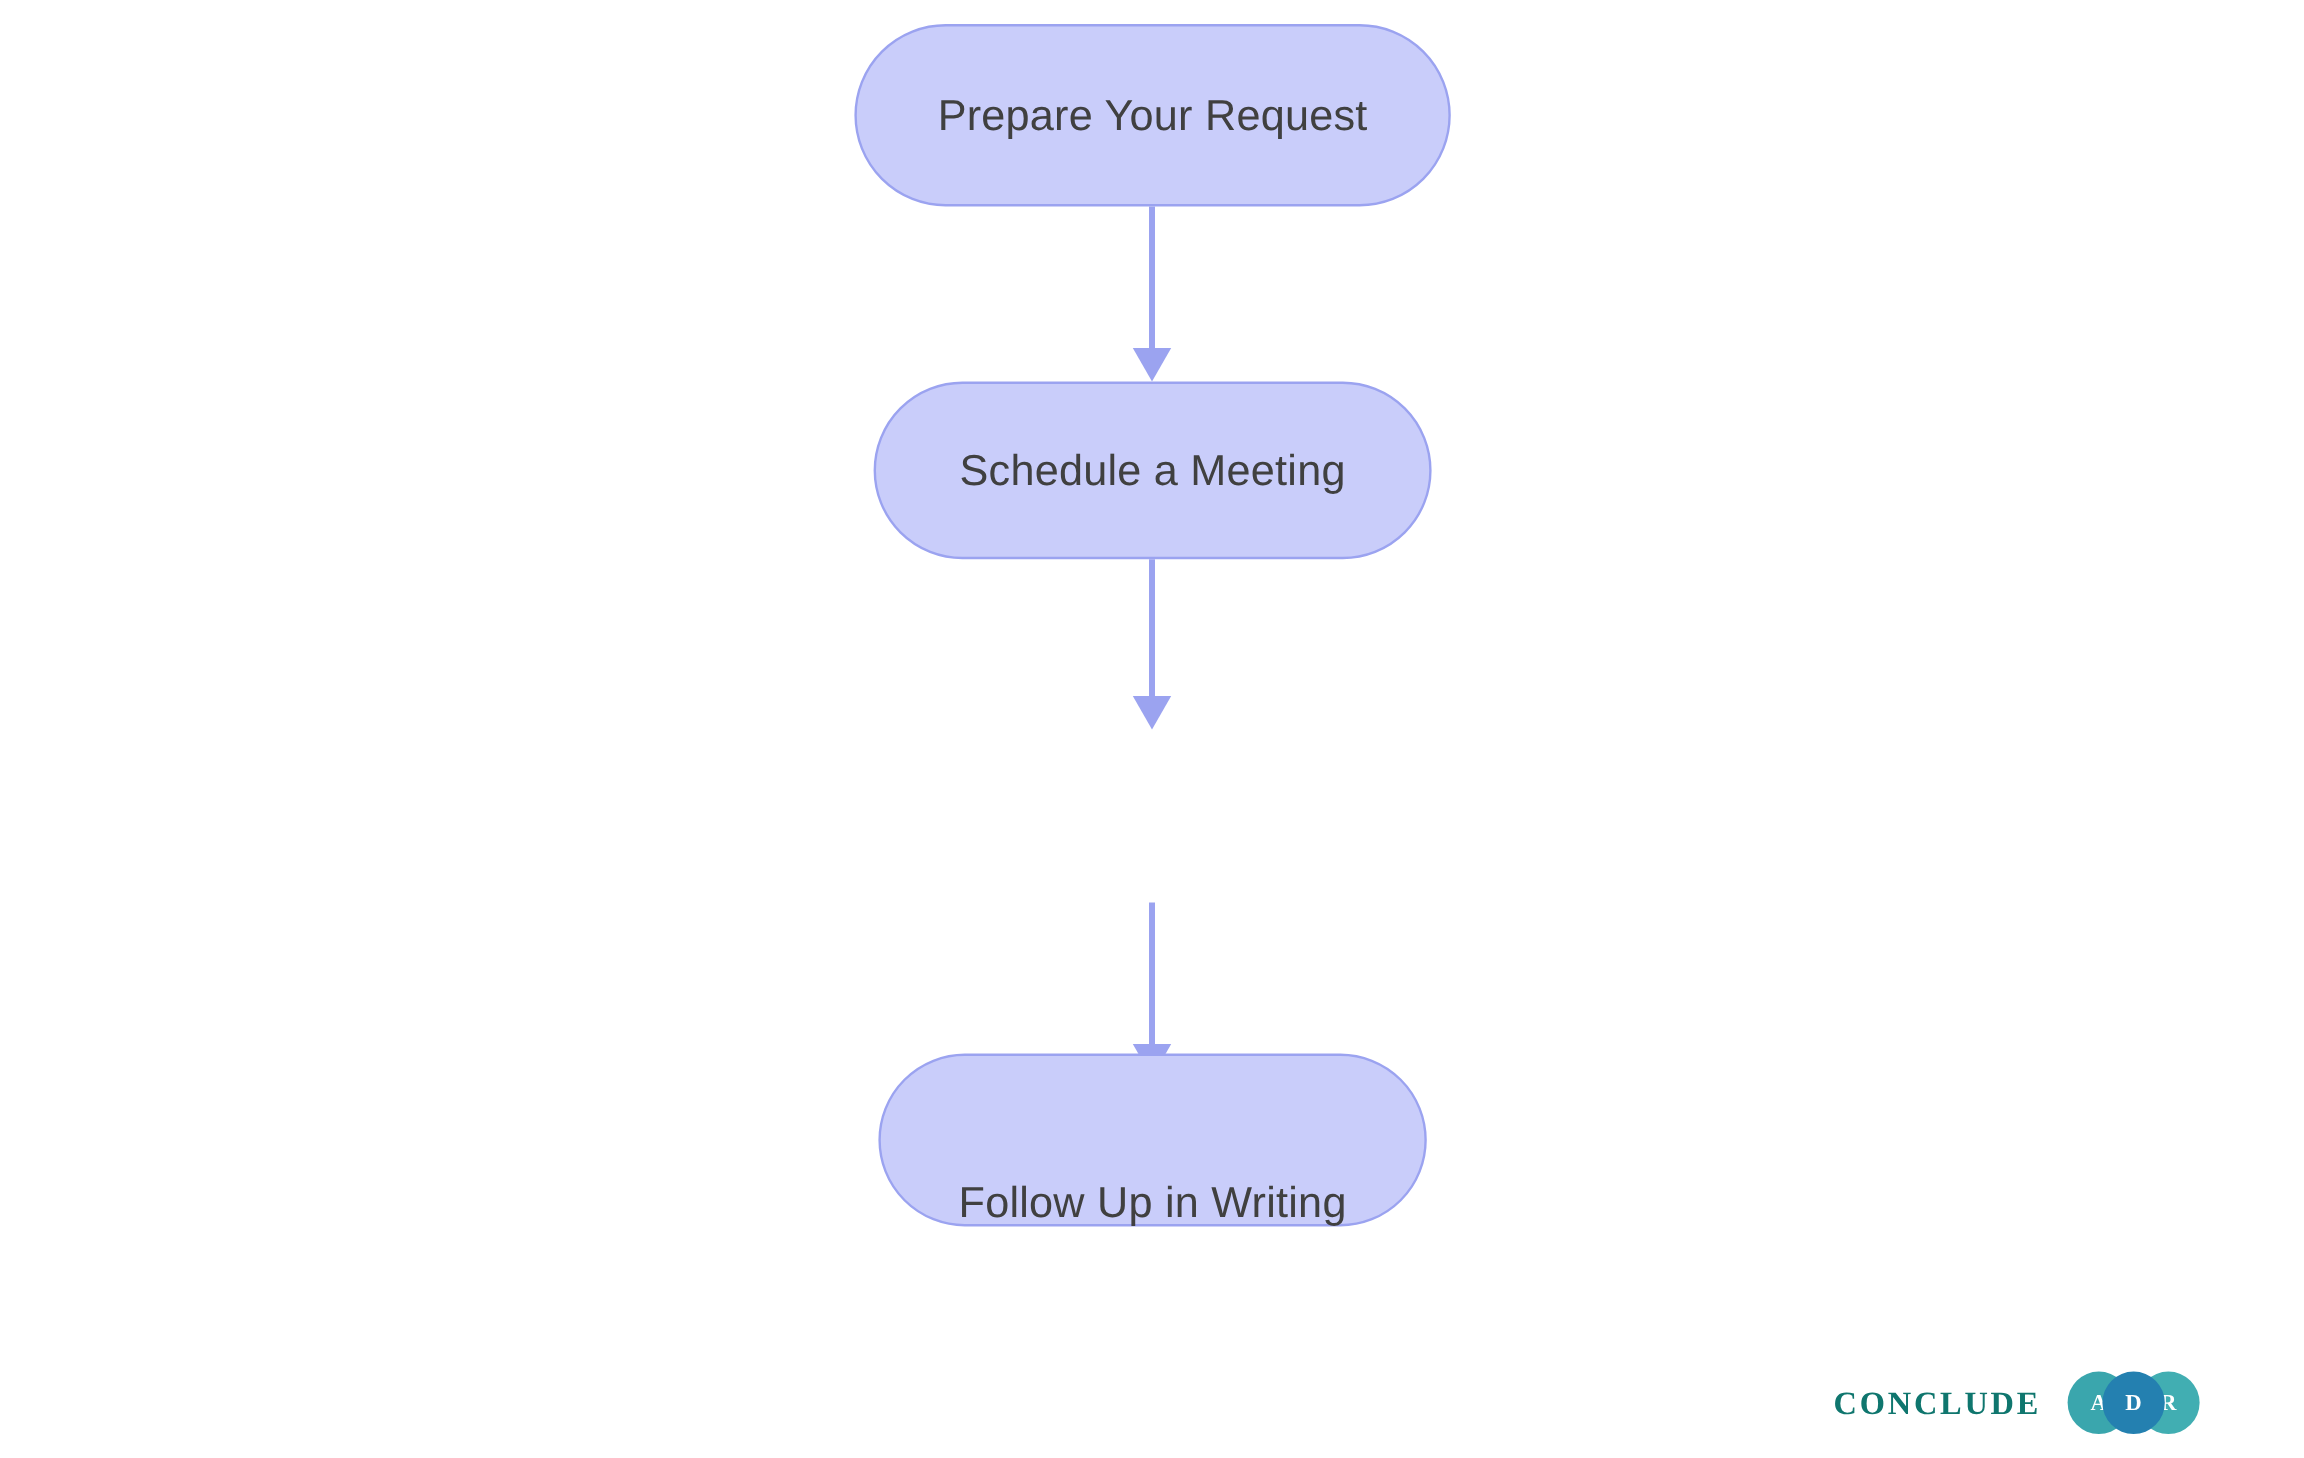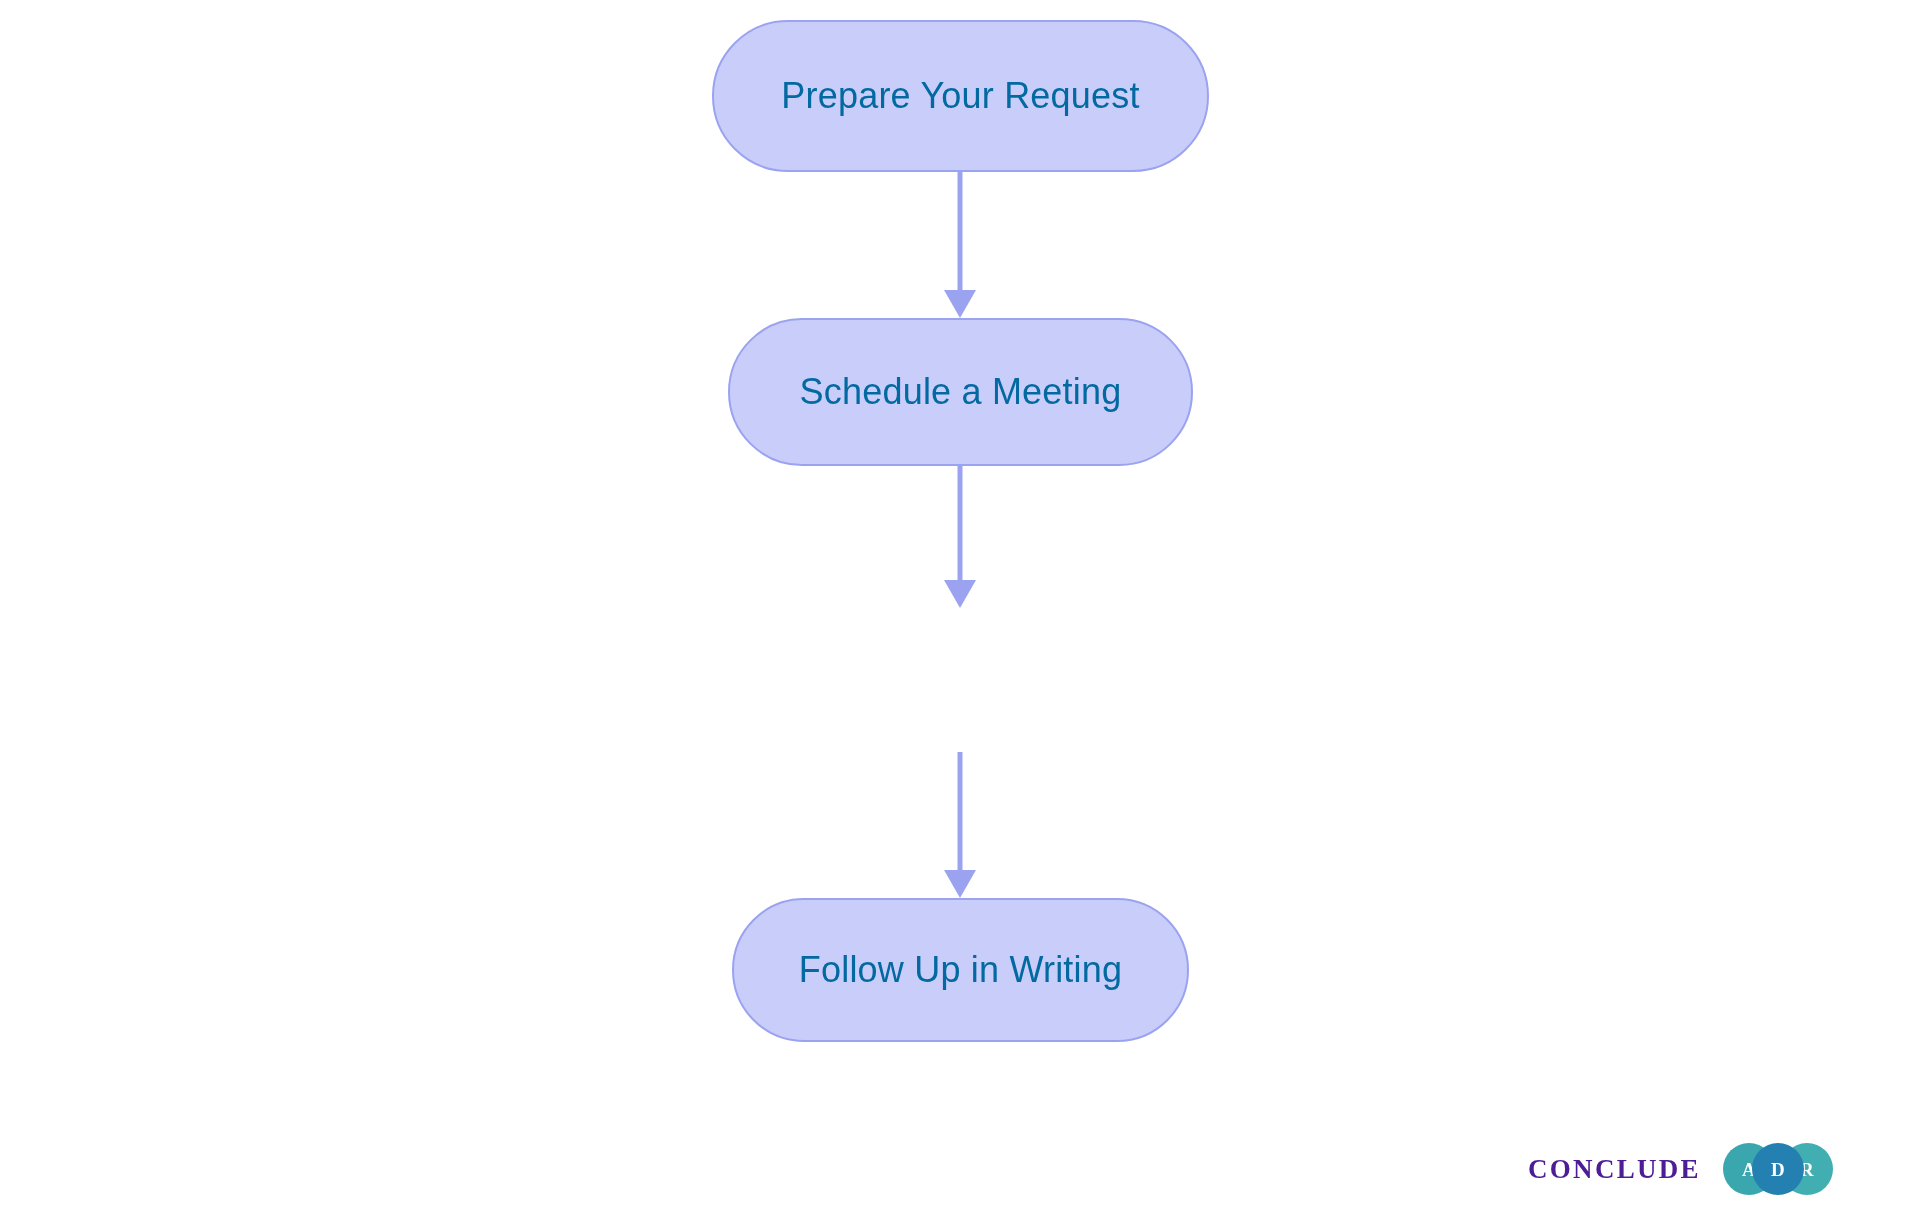--- a/index.html
+++ b/index.html
@@ -26,33 +26,33 @@
   
   .node {
     position: absolute;
     box-sizing: border-box;
     background: #c9cdfa;
     border: 2px solid #9ba3f0;
     border-radius: 9999px;
     display: flex;
     align-items: center;
     justify-content: center;
-    color: #0369a1;
+    color: #404040;
     font-family: "Liberation Sans", sans-serif;
     font-size: 36px;
     font-weight: 400;
     letter-spacing: 0.2px;
     white-space: nowrap;
     line-height: 1;
   }
 
   .node-1 { left: 712px; top: 20px;  width: 497px; height: 152px; }
   .node-2 { left: 728px; top: 318px; width: 465px; height: 148px; }
   .node-3 { left: 712px; top: 608px; width: 497px; height: 144px; }
-  .node-4 { left: 732px; top: 898px; width: 457px; height: 144px; }
+  .node-4 { left: 732px; top: 878px; width: 457px; height: 144px; align-items: flex-end; }
 
   
   .connector {
     position: absolute;
     left: 0;
     top: 0;
     width: 1920px;
     height: 1215px;
     pointer-events: none;
   }
@@ -64,21 +64,21 @@
     top: 1140px;
     display: flex;
     align-items: center;
     height: 58px;
   }
   .logo-wordmark {
     font-family: "Liberation Serif", serif;
     font-weight: 700;
     font-size: 27px;
     letter-spacing: 2.3px;
-    color: #4c1d95;
+    color: #0f766e;
     line-height: 1;
     white-space: nowrap;
   }
   .logo-circles {
     position: relative;
     margin-left: 22px;
     width: 110px;
     height: 52px;
   }
   .logo-circle {

